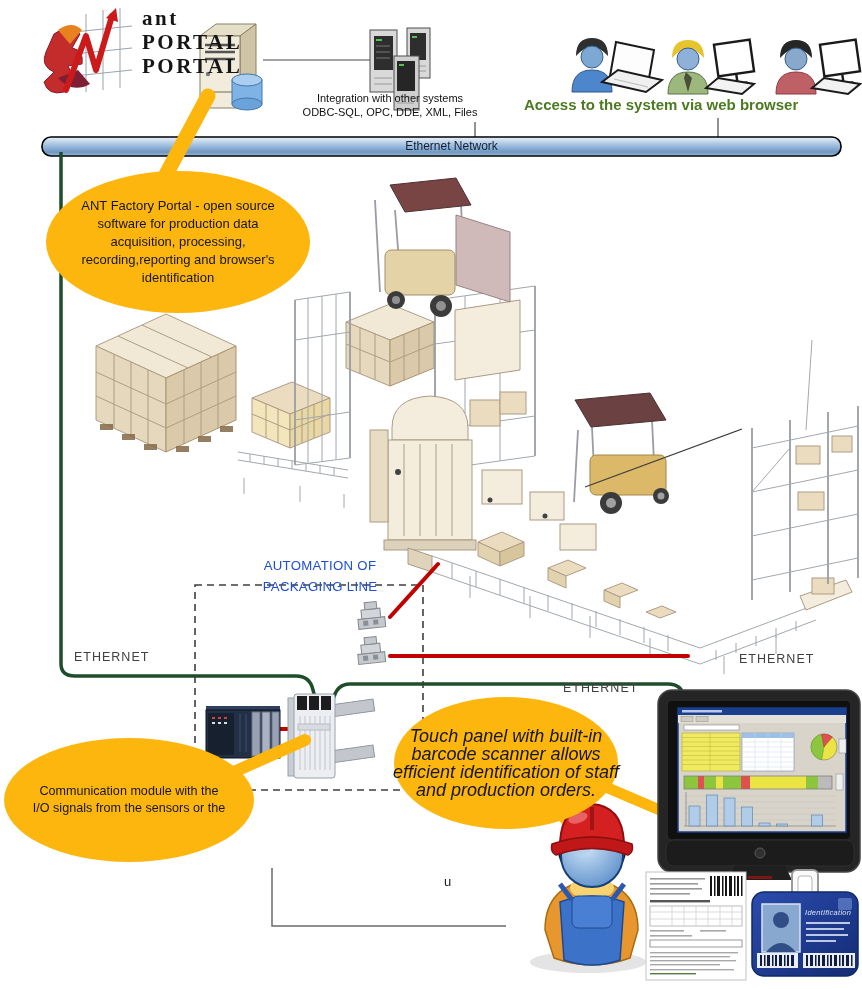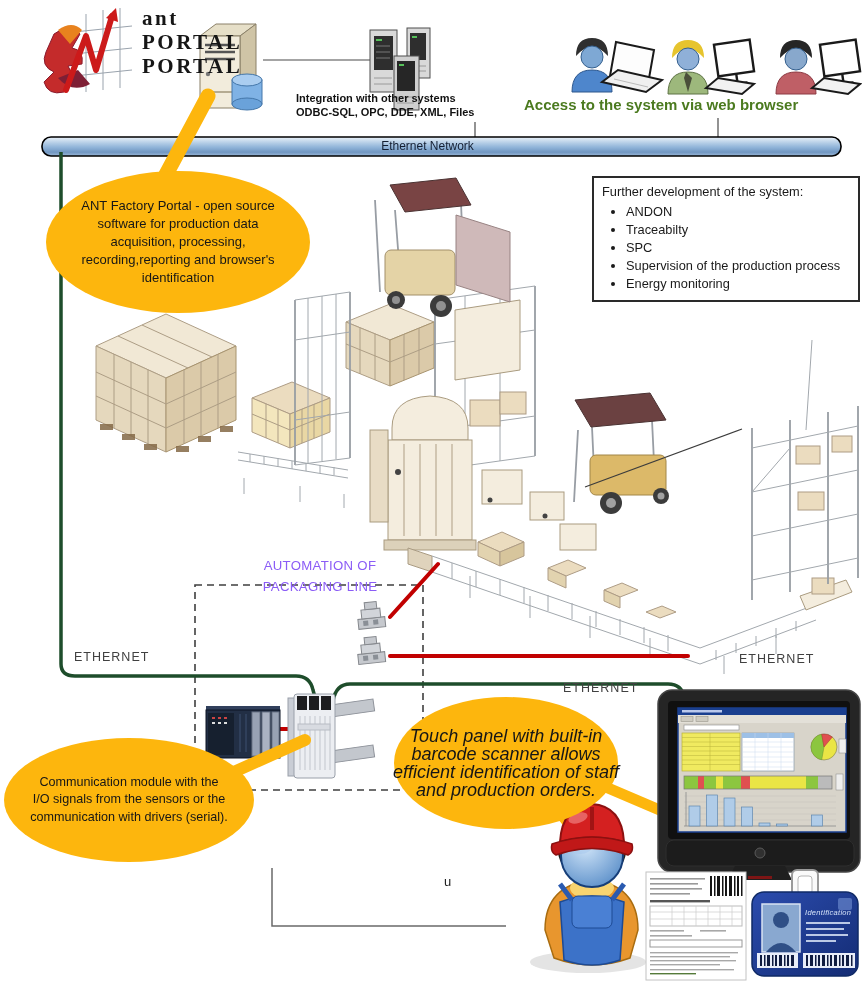--- a/index.html
+++ b/index.html
@@ -5,32 +5,32 @@
   html,body{margin:0;padding:0;background:#fff;}
   .canvas{
     position:relative; width:862px; height:989px; overflow:hidden;
     font-family:"Liberation Sans", sans-serif; background:#fff; color:#1a1a1a;
   }
   .abs{position:absolute;}
   svg.art{position:absolute; left:0; top:0;}
   
   .logo-text{left:142px; top:6px; font-family:Liberation Serif, serif;
     font-weight:700; font-size:21px; line-height:24px; letter-spacing:2.5px; color:#161616;}
-  .integration-caption{left:296px; top:91px; width:188px; 
-    font-size:11px; font-weight:700; line-height:14px; color:#111;}
+  .integration-caption{left:296px; top:91px; width:188px; text-align:center;
+    font-size:11px; font-weight:400; line-height:14px; color:#111;}
   .access-caption{left:524px; top:96px; width:336px; text-align:left;
     font-size:15px; font-weight:700; color:var(--access-green,#4b7a1f);}
-  .bus-label{left:28px; top:137px; width:799px; height:19px; line-height:19px;
+  .bus-label{left:52px; top:137px; width:799px; height:19px; line-height:19px;
     text-align:center; font-size:12px; color:#141f33;}
   .dev-box{left:592px; top:176px; width:250px; background:#fff;
     border:2px solid #2a2a2a; padding:5px 6px 8px 8px; font-size:12.8px; line-height:1.4;}
   .dev-box ul{margin:2px 0 0 0; padding-left:24px;}
   .dev-box li{margin:0;}
   .packaging-label{left:228px; top:555px; width:184px; text-align:center;
-    font-size:13.2px; line-height:21px; color:#8b5cf6; letter-spacing:.3px;}
+    font-size:13.2px; line-height:21px; color:#1d4ed8; letter-spacing:.3px;}
   .eth-label{font-size:12.5px; letter-spacing:1px; color:#404040;}
   .stray-u{left:444px; top:874px; font-size:13px; color:#222;}
   .badge-title{left:805px; top:908px; font-size:7.5px; color:#d5e2f8; font-style:italic; letter-spacing:.3px;text-align:center;}
   
   .callout{background:var(--callout-yellow,#FDB60D); border-radius:50%;
     display:flex; flex-direction:column; justify-content:center; align-items:center;
     text-align:right; color:#161616;}
   .callout .cl-line{white-space:nowrap;}
   .callout-portal{left:46px; top:171px; width:264px; height:142px; font-size:13px; line-height:18px;}
   .callout-comm{left:4px; top:738px; width:250px; height:124px; font-size:12.6px; line-height:17.5px;}
@@ -550,44 +550,33 @@
 <div class="abs bus-label">Ethernet Network</div>
 
 <div class="abs callout callout-portal">
   <div class="cl-line">ANT Factory Portal - open source</div>
   <div class="cl-line">software for production data</div>
   <div class="cl-line">acquisition, processing,</div>
   <div class="cl-line">recording,reporting and browser's</div>
   <div class="cl-line">identification</div>
 </div>
 
-<div class="abs dev-box">
-  <div>Further development of the system:</div>
-  <ul>
-    <li>ANDON</li>
-    <li>Traceabilty</li>
-    <li>SPC</li>
-    <li>Supervision of the production process</li>
-    <li>Energy monitoring</li>
-  </ul>
-</div>
 
 <div class="abs packaging-label">
   <div>AUTOMATION OF</div>
   <div>PACKAGING LINE</div>
 </div>
 
 <div class="abs eth-label" style="left:74px; top:650px;">ETHERNET</div>
 <div class="abs eth-label" style="left:563px; top:681px;">ETHERNET</div>
 <div class="abs eth-label" style="left:739px; top:652px;">ETHERNET</div>
 
 <div class="abs callout callout-comm">
   <div class="cl-line">Communication module with the</div>
   <div class="cl-line">I/O signals from the sensors or the</div>
-  <div class="cl-line">communication with drivers (serial).</div>
 </div>
 
 <div class="abs callout callout-touch">
   <div class="cl-line">Touch panel with built-in</div>
   <div class="cl-line">barcode scanner allows</div>
   <div class="cl-line">efficient identification of staff</div>
   <div class="cl-line">and production orders.</div>
 </div>
 
 <div class="abs stray-u">u</div>

